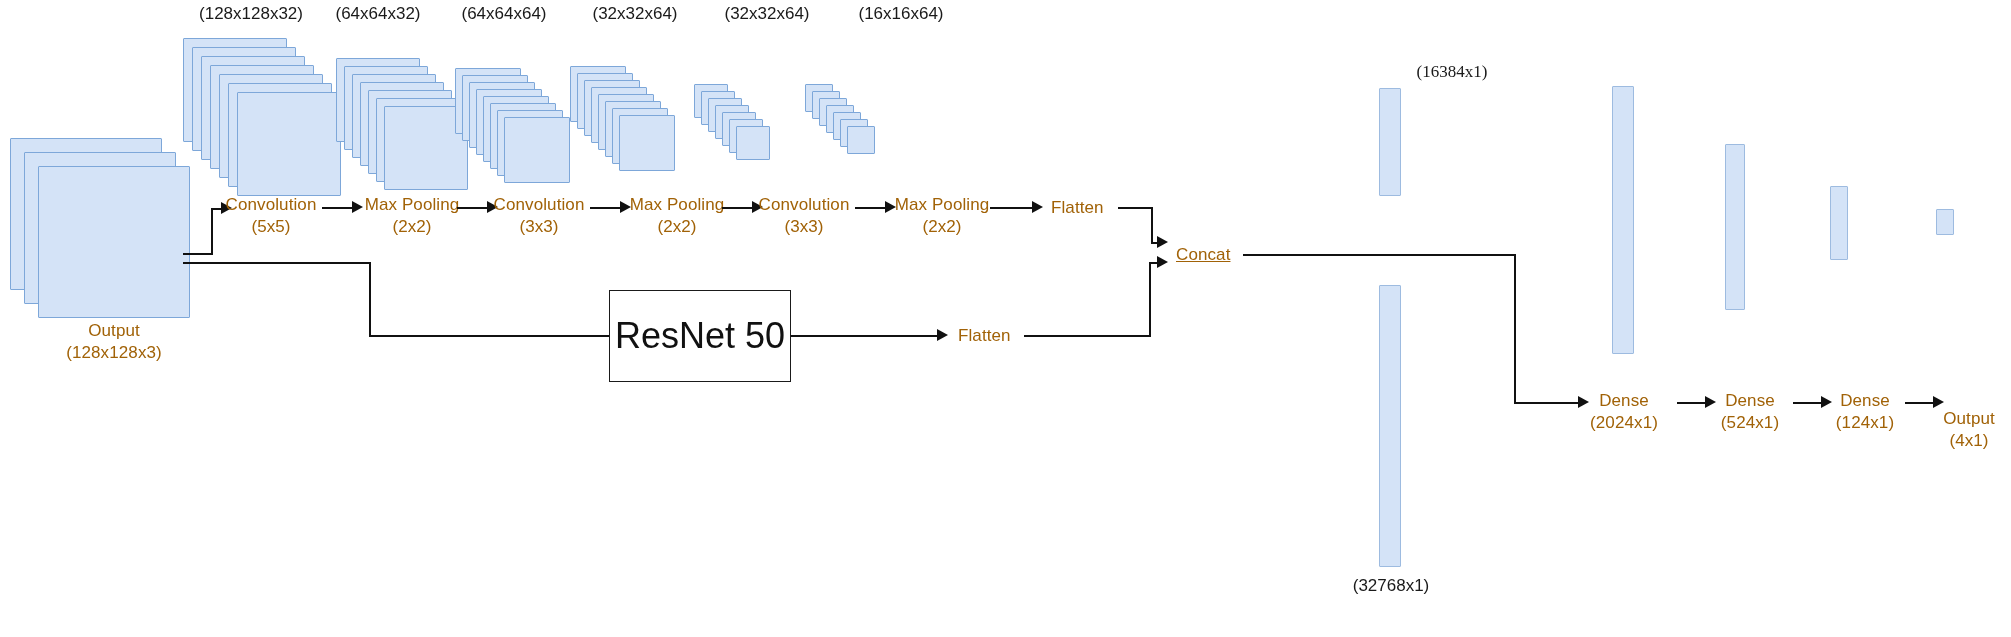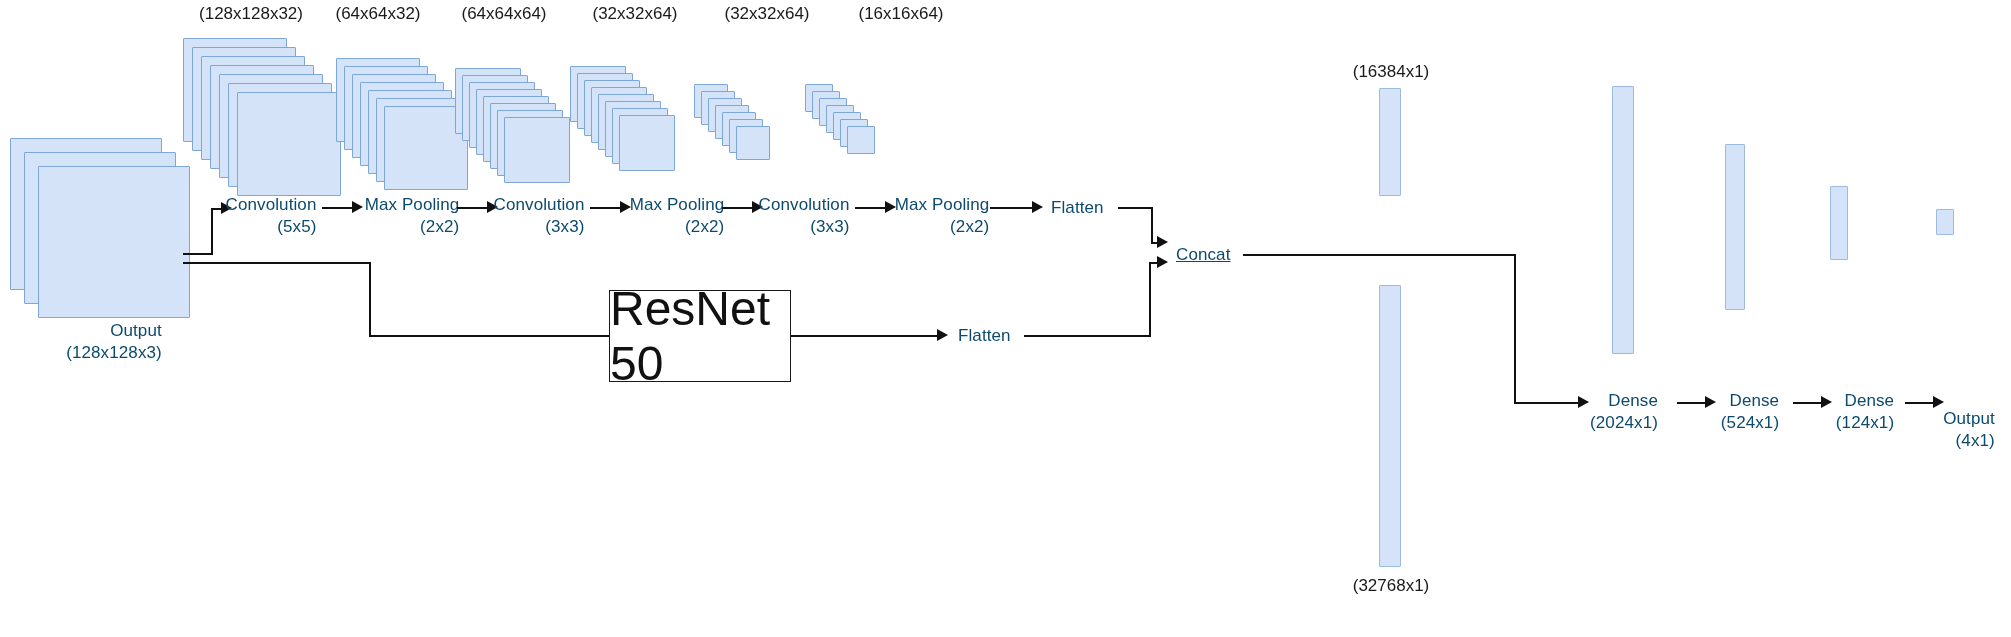--- a/index.html
+++ b/index.html
@@ -8,23 +8,23 @@
     font-family:"Liberation Sans","DejaVu Sans",sans-serif;
     color:#111111;
   }
   #stage{position:absolute;left:0;top:0;width:2011px;height:637px;}
 
   
   .lbl{
     position:absolute;
     font-size:17px;
     line-height:21px;
-    color:#0c4a6e;
+    color:#a16207;
     white-space:nowrap;
-    text-align:right;
+    text-align:center;
     letter-spacing:.1px;
   }
   .lbl.two{line-height:22px;}
   .dim{
     position:absolute;
     font-size:17px;
     line-height:20px;
     color:#1a1a1a;
     white-space:nowrap;
     text-align:center;
@@ -50,21 +50,21 @@
     border-radius:1px;
   }
 
   
   .resnet-box{
     position:absolute;
     background:#ffffff;
     border:1.6px solid #1a1a1a;
     box-sizing:border-box;
     display:flex;align-items:center;justify-content:center;
-    font-size:48px;
+    font-size:36px;
     color:#111111;
   }
 
   
   .ln{position:absolute;background:#111111;}
   .hln{height:1.8px;}
   .vln{width:1.8px;}
   .arrow{position:absolute;width:0;height:0;
     border-top:6.5px solid transparent;
     border-bottom:6.5px solid transparent;
@@ -220,21 +220,21 @@
   <div class="ln hln" style="left:1151px;top:242px;width:8px;"></div>
   <div class="arrow" style="left:1157px;top:236px;"></div>
 
   <div class="ln hln" style="left:1024px;top:335px;width:127px;"></div>
   <div class="ln vln" style="left:1149px;top:262px;height:74px;"></div>
   <div class="ln hln" style="left:1149px;top:262px;width:10px;"></div>
   <div class="arrow" style="left:1157px;top:256px;"></div>
 
   <div class="lbl" style="left:1176px;top:244px;text-decoration:underline;">Concat</div>
 
-  <div class="dim center" style="left:1391px;top:62px;">(16384x1)</div>
+  <div class="dim center" style="left:1452px;top:62px;font-family:Liberation Serif, serif;">(16384x1)</div>
   <div class="bar" style="left:1379px;top:88px;width:22px;height:108px;"></div>
 
   <div class="bar" style="left:1379px;top:285px;width:22px;height:282px;"></div>
   <div class="dim center" style="left:1391px;top:576px;">(32768x1)</div>
 
   <div class="bar" style="left:1612px;top:86px;width:22px;height:268px;"></div>
   <div class="bar" style="left:1725px;top:144px;width:20px;height:166px;"></div>
   <div class="bar" style="left:1830px;top:186px;width:18px;height:74px;"></div>
   <div class="bar" style="left:1936px;top:209px;width:18px;height:26px;"></div>
 

